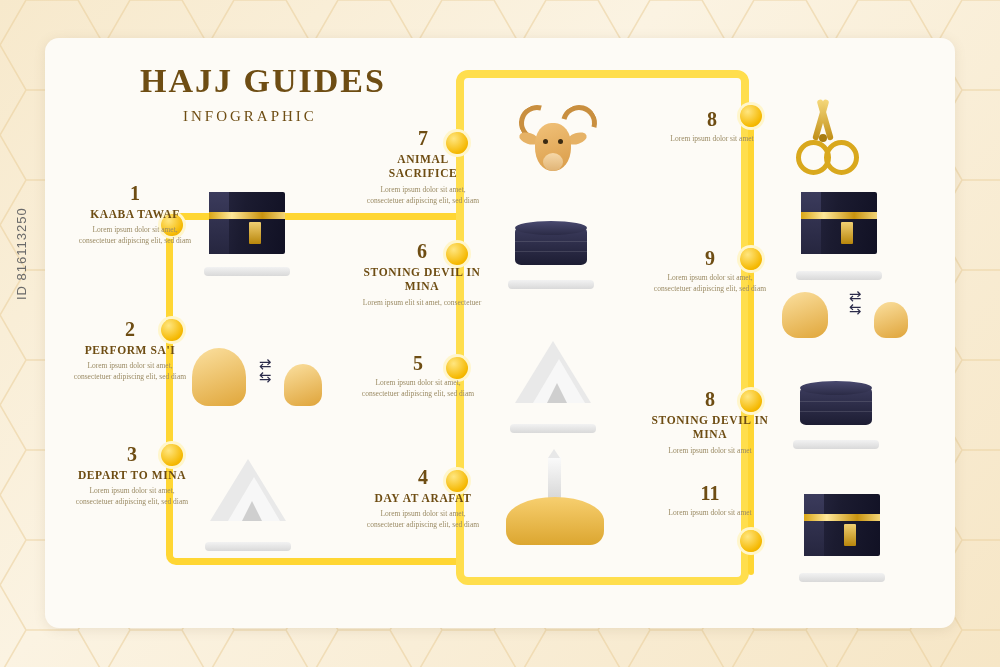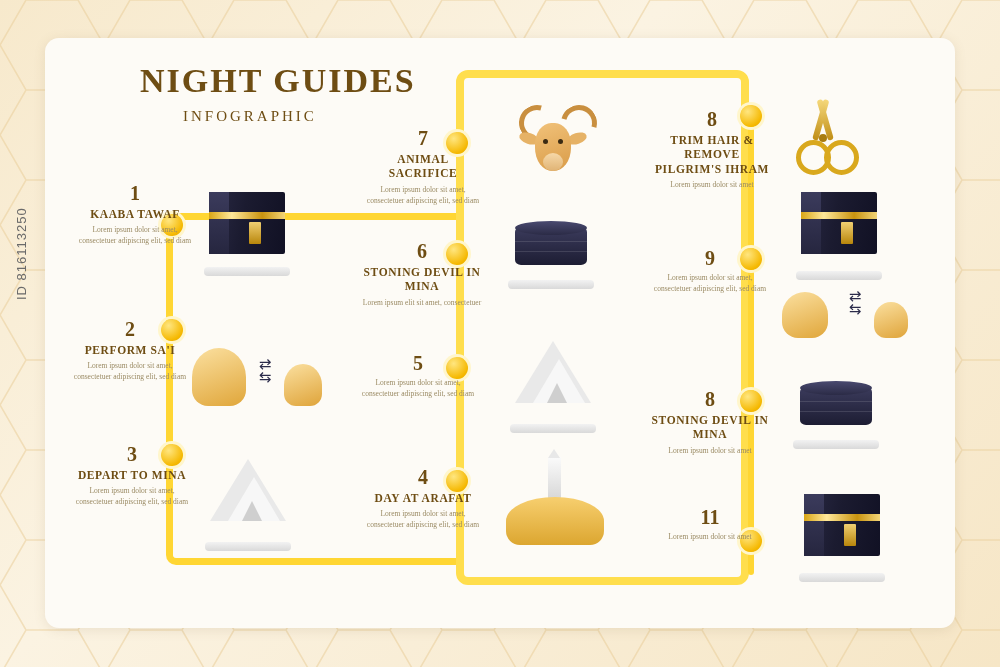--- a/index.html
+++ b/index.html
@@ -426,21 +426,21 @@
         <path d="M26 0 L78 0 L104 45 L78 90 L26 90 L0 45 Z" fill="none" stroke="#eacf9c" stroke-width="1.6"></path>
       </pattern>
     </defs>
     <rect x="0" y="0" width="1000" height="667" fill="url(#hex)"></rect>
   </svg>
 
   <div class="watermark-side">ID 816113250</div>
 
   <div class="card"></div>
 
-  <div class="title">NIGHT GUIDES</div>
+  <div class="title">HAJJ GUIDES</div>
   <div class="subtitle">INFOGRAPHIC</div>
 
   <div class="frame-left"></div>
   <div class="frame-mid"></div>
   <div class="frame-right"></div>
 
   <div class="dot" style="left:161px; top:214px;"></div>
   <div class="dot" style="left:161px; top:319px;"></div>
   <div class="dot" style="left:161px; top:444px;"></div>
   <div class="dot" style="left:446px; top:470px;"></div>
@@ -546,21 +546,20 @@
       <div class="ear r"></div>
       <div class="head"></div>
       <div class="eye l"></div>
       <div class="eye r"></div>
       <div class="snout"></div>
     </div>
   </div>
 
   <div class="step" style="left:652px; top:108px;">
     <div class="num">8</div>
-    <div class="name">TRIM HAIR &amp; REMOVE PILGRIM'S IHRAM</div>
     <div class="desc">Lorem ipsum dolor sit amet</div>
   </div>
   <div class="icon-box" style="left:788px; top:98px; width:80px; height:84px;">
     <div class="scissors">
       <div class="blade l"></div>
       <div class="blade r"></div>
       <div class="pivot"></div>
       <div class="ring l"></div>
       <div class="ring r"></div>
     </div>
@@ -594,21 +593,21 @@
   <div class="icon-box" style="left:790px; top:375px; width:110px; height:82px;">
     <div class="drum">
       <div class="body"></div>
       <div class="top"></div>
       <div class="line" style="top:26px;"></div>
       <div class="line" style="top:36px;"></div>
     </div>
     <div class="shelf" style="left:46px; bottom:8px;"></div>
   </div>
 
-  <div class="step" style="left:650px; top:506px;">
+  <div class="step" style="left:650px; top:482px;">
     <div class="num">11</div>
     <div class="desc">Lorem ipsum dolor sit amet</div>
   </div>
   <div class="icon-box" style="left:788px; top:488px; width:120px; height:94px;">
     <div class="kaaba" style="position:absolute; left:8px;">
       <div class="cube"></div>
       <div class="band"></div>
       <div class="door"></div>
     </div>
     <div class="shelf" style="left:54px;"></div>

